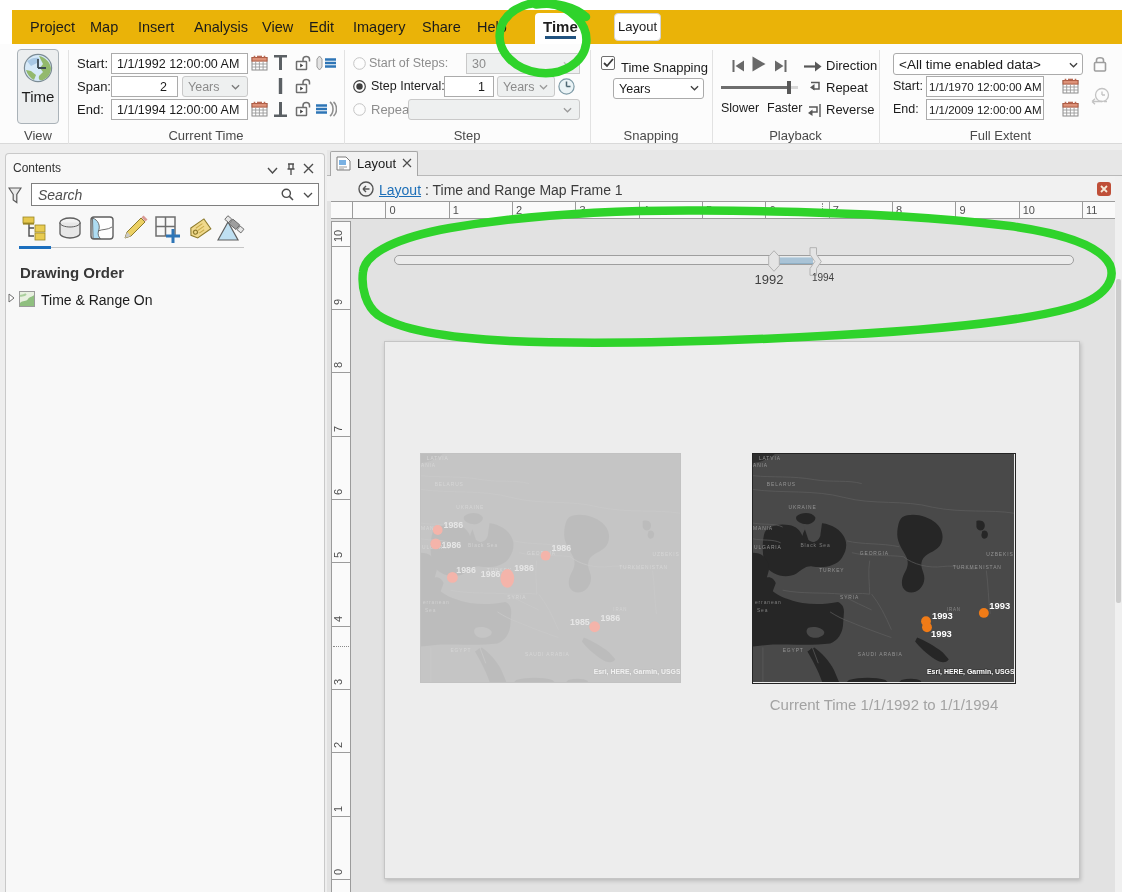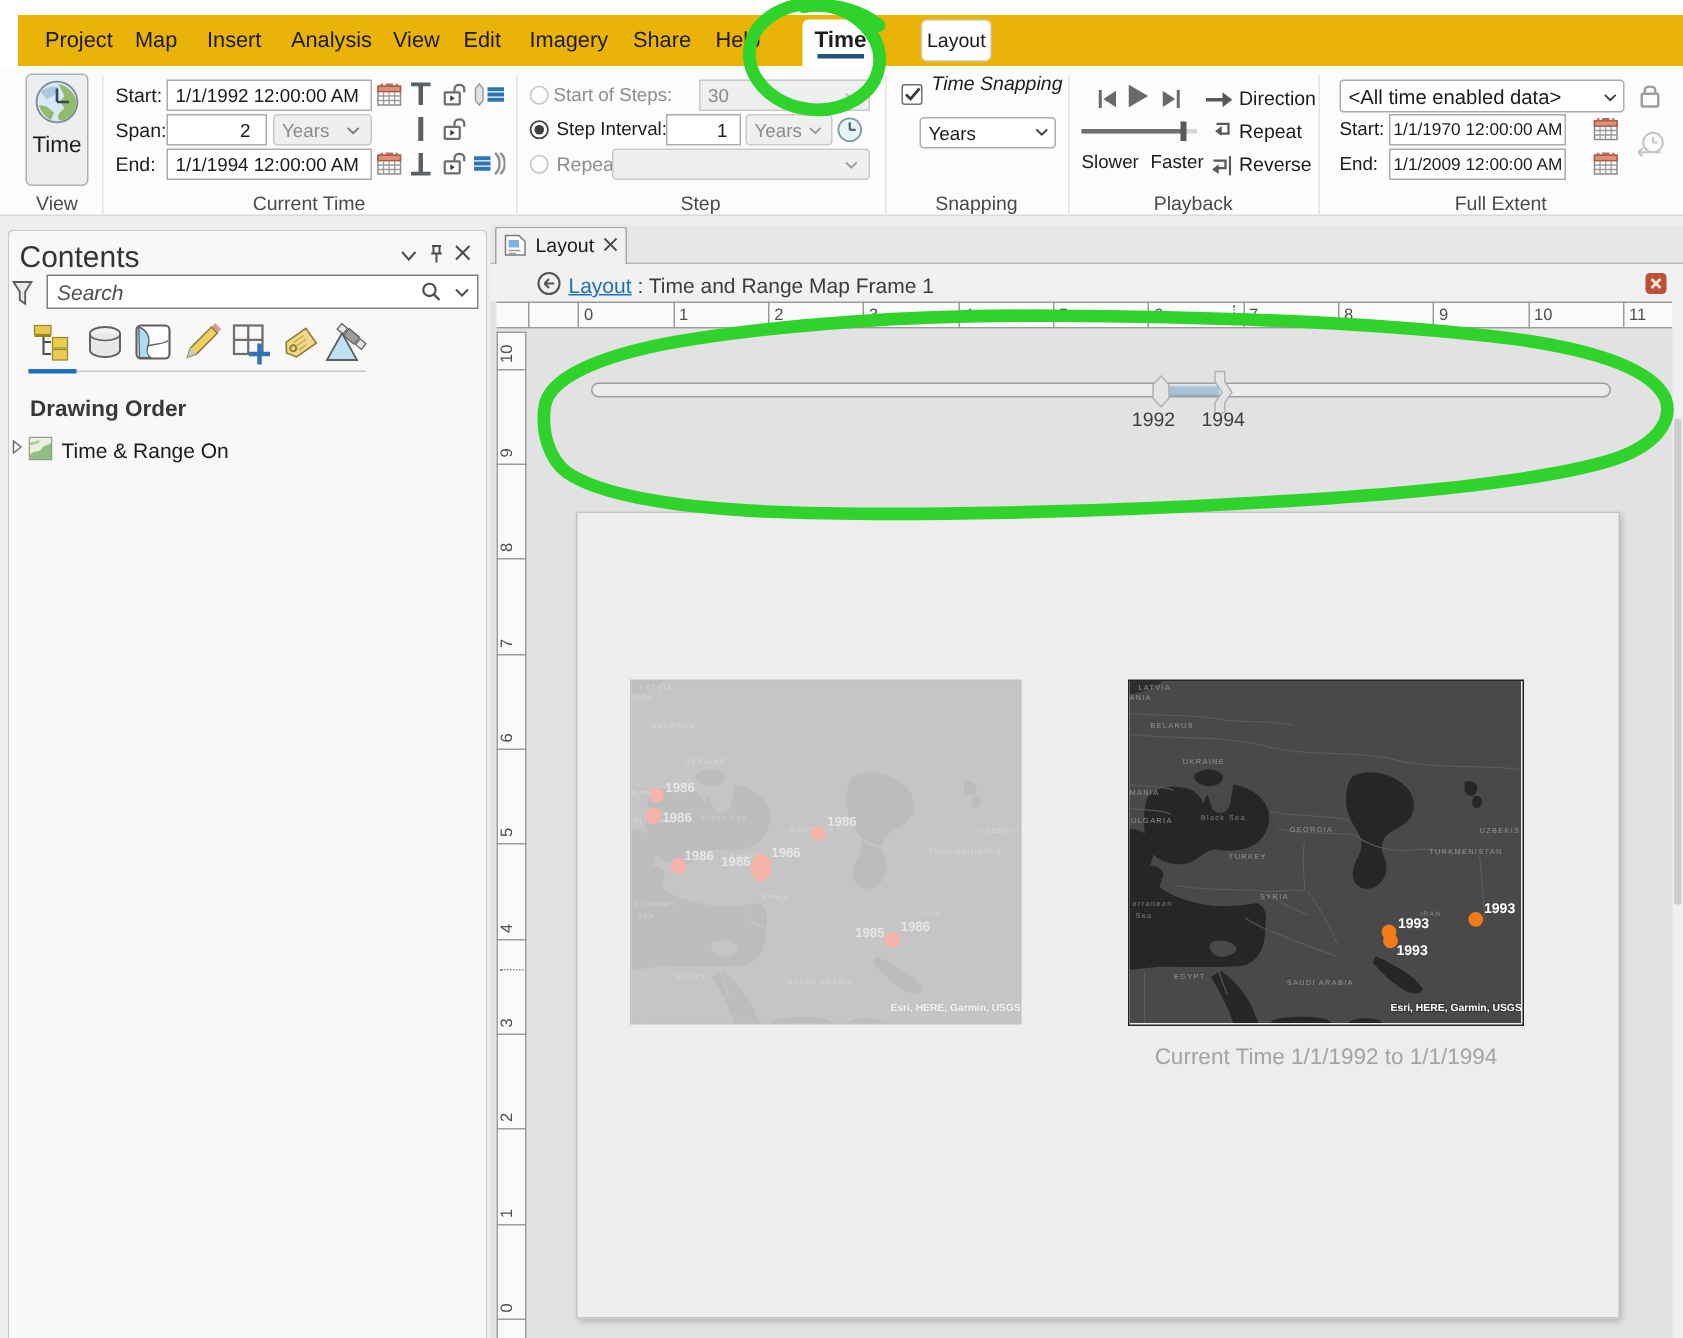--- a/index.html
+++ b/index.html
@@ -210,21 +210,21 @@
   </svg>
   <div class="rinput dis" style="left:408px;top:55px;width:172px;height:21px;border-radius:3px;"></div>
   <svg class="chev" style="left:563px;top:63px" viewBox="0 0 10 6">
       <path d="M1,1 L5,5 L9,1" stroke="#9a9a9a" stroke-width="1.4" fill="none"></path>
     </svg>
 
   <div class="abs" style="left:601px;top:12px;width:14px;height:14px;background:#fff;border:1px solid #707070;border-radius:2px;box-sizing:border-box;"></div>
   <svg class="abs" style="left:603px;top:14px" width="11" height="10" viewBox="0 0 11 10">
       <path d="M1,5 L4,8 L10,1" stroke="#3b3b3b" stroke-width="1.8" fill="none"></path>
     </svg>
-  <div class="rlabel" style="left:621px;top:4px;font-style:italic;">Time Snapping</div>
+  <div class="rlabel" style="left:621px;top:16px;">Time Snapping</div>
   <div class="rinput" style="left:613px;top:34px;width:91px;height:21px;border-radius:3px;">Years</div>
   <svg class="chev" style="left:690px;top:41px" viewBox="0 0 10 6">
       <path d="M1,1 L5,5 L9,1" stroke="#3f3f3f" stroke-width="1.4" fill="none"></path>
     </svg>
 
   <svg class="abs" style="left:732px;top:16px" width="12" height="12" viewBox="0 0 12 12">
       <path d="M1.5,0 L1.5,12" stroke="#696969" stroke-width="2"></path>
       <path d="M12,0.5 L3.5,6 L12,11.5 Z" fill="#696969"></path>
     </svg>
   <svg class="abs" style="left:752px;top:12px" width="14" height="16" viewBox="0 0 14 16">
@@ -278,21 +278,21 @@
   <svg class="abs" style="left:1090px;top:42px" width="22" height="22" viewBox="0 0 22 22">
     <circle cx="12" cy="9" r="6.5" fill="none" stroke="#c3c3c3" stroke-width="1.3"></circle>
     <path d="M12,9 L12,5.5 M12,9 L15,9" stroke="#c3c3c3" stroke-width="1.3"></path>
     <path d="M2,15.5 H12 M2,15.5 L5,12.8 M2,15.5 L5,18.2 M14,15.5 L17,15.5" stroke="#c3c3c3" stroke-width="1.3" fill="none"></path>
   </svg>
 </div>
 <div id="belowribbon" class="abs"></div>
 <div class="abs" style="left:0;top:144px;width:1122px;height:748px;background:#eeeeee;"></div>
 <div id="lpane" class="abs"></div>
 <div id="leftpanel" class="abs">
-  <div class="abs" style="left:13px;top:11px;font-size:20px;color:#333;">Contents</div>
+  <div class="abs" style="left:13px;top:11px;font-size:12px;color:#333;">Contents</div>
   <svg class="abs" style="left:267px;top:17px" width="11" height="7" viewBox="0 0 11 7">
       <path d="M1,1 L5.5,6 L10,1" stroke="#4c4c4c" stroke-width="1.4" fill="none"></path>
     </svg>
   <svg class="abs" style="left:286px;top:13px" width="10" height="13" viewBox="0 0 10 13">
       <path d="M2,1 H8 M3,1 V6 M7,1 V6 M1.5,6 H8.5 M5,6 V12" stroke="#4c4c4c" stroke-width="1.3" fill="none"></path>
     </svg>
   <svg class="abs" style="left:303px;top:13px" width="11" height="11" viewBox="0 0 11 11">
       <path d="M1,1 L10,10 M10,1 L1,10" stroke="#4c4c4c" stroke-width="1.4" fill="none"></path>
     </svg>
 
@@ -451,21 +451,21 @@
 
   <div class="abs" style="left:67px;top:105px;width:680px;height:10px;background:#ebebeb;border:1px solid #9e9e9e;border-radius:5px;box-sizing:border-box;"></div>
   <div class="abs" style="left:450px;top:106.5px;width:36px;height:7px;background:#a9c3d6;border-top:1px solid #c3d6e2;border-bottom:1px solid #8fb0c6;box-sizing:border-box;"></div>
   <svg class="abs" style="left:441px;top:100px" width="12" height="22" viewBox="0 0 12 22">
     <path d="M6,0.7 L11.3,6.5 L11.3,15.5 L6,21.3 L0.7,15.5 L0.7,6.5 Z" fill="#e4e4e4" stroke="#b2b2b2"></path>
   </svg>
   <svg class="abs" style="left:479.5px;top:96.5px" width="15" height="29" viewBox="0 0 15 29">
     <path d="M3,0.7 L9.5,0.7 L9.5,7.5 L14.3,14.5 L9.5,21.5 L9.5,28.3 L3,28.3 L3,21.5 L7.8,14.5 L3,7.5 Z" fill="#e4e4e4" stroke="#b2b2b2"></path>
   </svg>
   <div class="abs" style="left:420px;top:122px;width:44px;text-align:center;font-size:13px;color:#3f3f3f;">1992</div>
-  <div class="abs" style="left:474px;top:122px;width:44px;font-size:13px;color:#3f3f3f;">1994</div>
+  <div class="abs" style="left:474px;top:122px;width:44px;text-align:center;font-size:10px;color:#3f3f3f;">1994</div>
 
   <div id="map1" class="abs" style="left:93px;top:303px;width:261px;height:230px;border:1px solid #c2c2c2;box-sizing:border-box;">
   <svg width="259" height="228" viewBox="0 0 264 231" preserveAspectRatio="none">
     <g opacity="0.24">
           <use href="#basemap"></use>
         </g>
     <g fill="#f4b4aa">
       <circle cx="17" cy="77" r="5"></circle>
       <circle cx="15" cy="91" r="5.5"></circle>
       <circle cx="127" cy="103" r="5"></circle>

